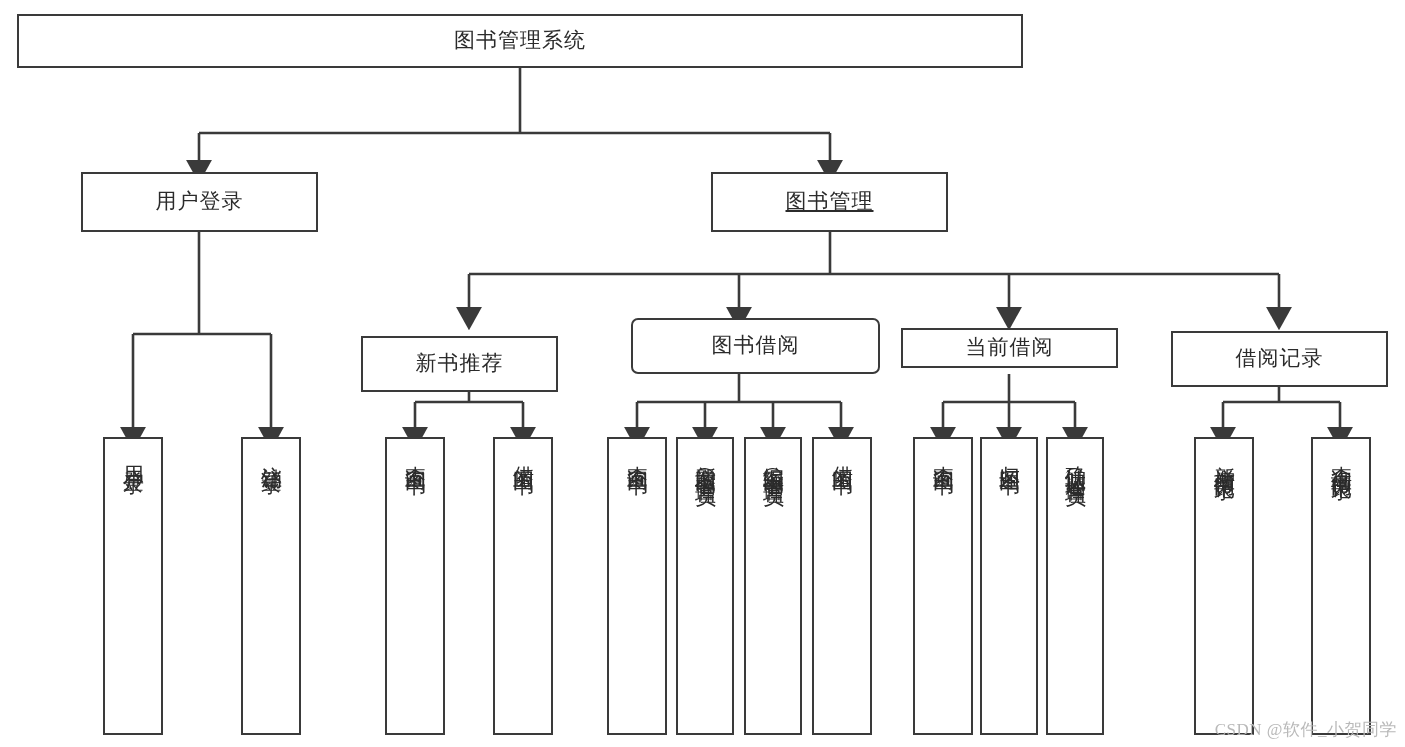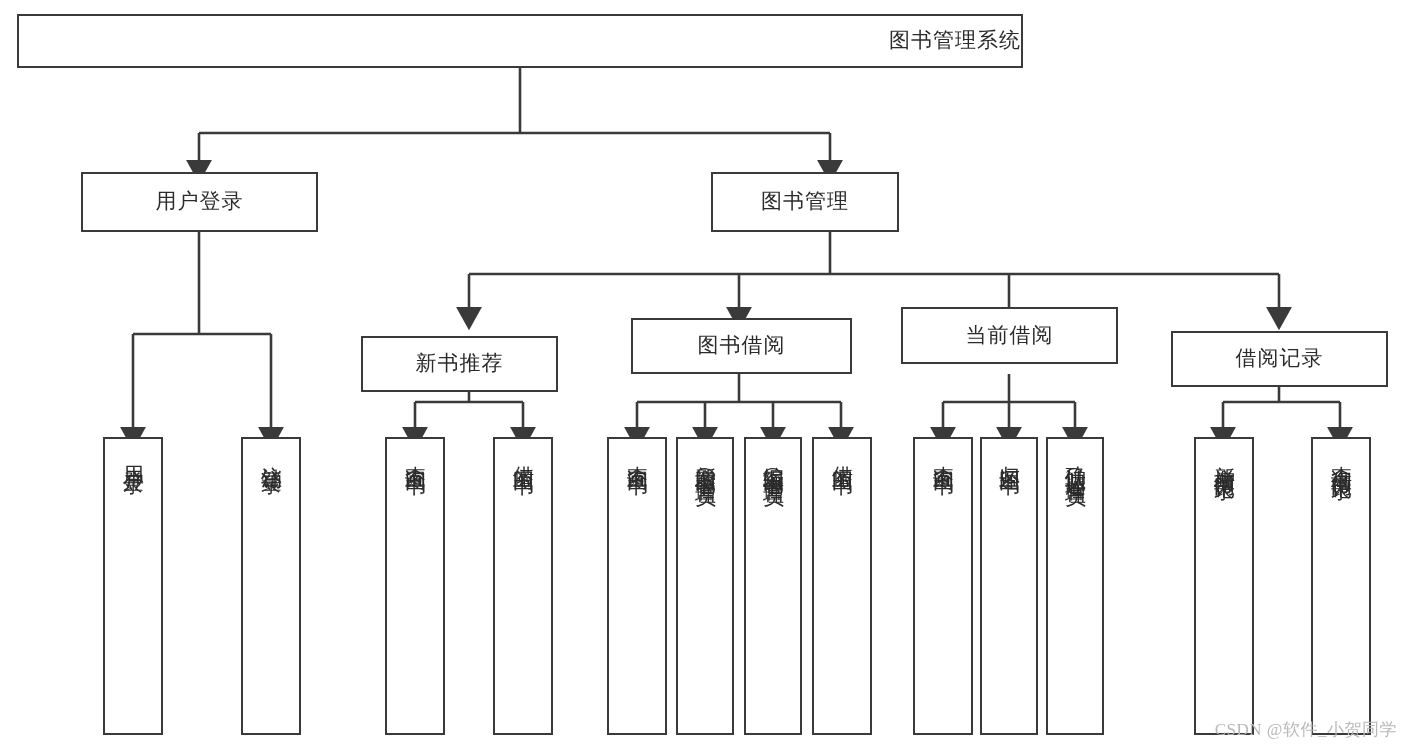--- a/index.html
+++ b/index.html
@@ -117,38 +117,38 @@
       <path d="M1009,402 L1009,430" marker-end="url(#arrow)"></path>
       <path d="M1075,402 L1075,430" marker-end="url(#arrow)"></path>
 
       <path d="M1279,374 L1279,402"></path>
       <path d="M1223,402 L1340,402"></path>
       <path d="M1223,402 L1223,430" marker-end="url(#arrow)"></path>
       <path d="M1340,402 L1340,430" marker-end="url(#arrow)"></path>
     </g>
   </svg>
 
-  <div class="node horiz" style="left:17px; top:14px; width:1006px; height:54px;justify-content:flex-end;">
+  <div class="node horiz" style="left:17px; top:14px; width:1006px; height:54px;">
     <span class="label">图书管理系统</span>
   </div>
 
   <div class="node horiz" style="left:81px; top:172px; width:237px; height:60px;">
     <span class="label">用户登录</span>
   </div>
-  <div class="node horiz" style="left:711px; top:172px; width:188px; height:60px;">
+  <div class="node horiz" style="left:711px; top:172px; width:237px; height:60px;text-decoration:underline;">
     <span class="label">图书管理</span>
   </div>
 
   <div class="node horiz" style="left:361px; top:336px; width:197px; height:56px;">
     <span class="label">新书推荐</span>
   </div>
-  <div class="node horiz" style="left:631px; top:318px; width:221px; height:56px;">
+  <div class="node horiz" style="left:631px; top:318px; width:249px; height:56px;border-radius:7px;">
     <span class="label">图书借阅</span>
   </div>
-  <div class="node horiz" style="left:901px; top:307px; width:217px; height:57px;">
+  <div class="node horiz" style="left:901px; top:328px; width:217px; height:40px;">
     <span class="label">当前借阅</span>
   </div>
   <div class="node horiz" style="left:1171px; top:318px; width:217px; height:56px;margin-top:13px;">
     <span class="label">借阅记录</span>
   </div>
 
   <div class="node vert" style="left:103px; top:437px; width:60px; height:298px;">
     <span class="label">用户登录</span>
   </div>
   <div class="node vert" style="left:241px; top:437px; width:60px; height:298px;">

